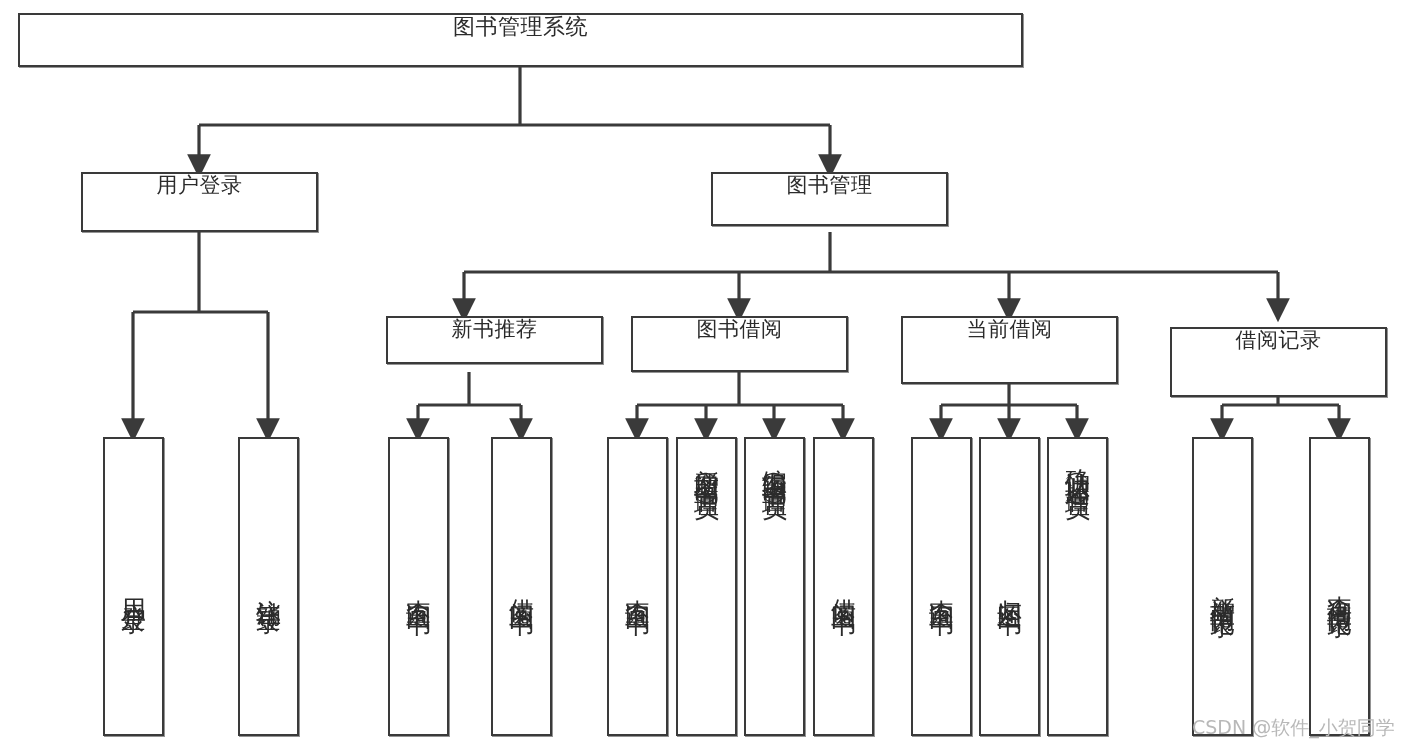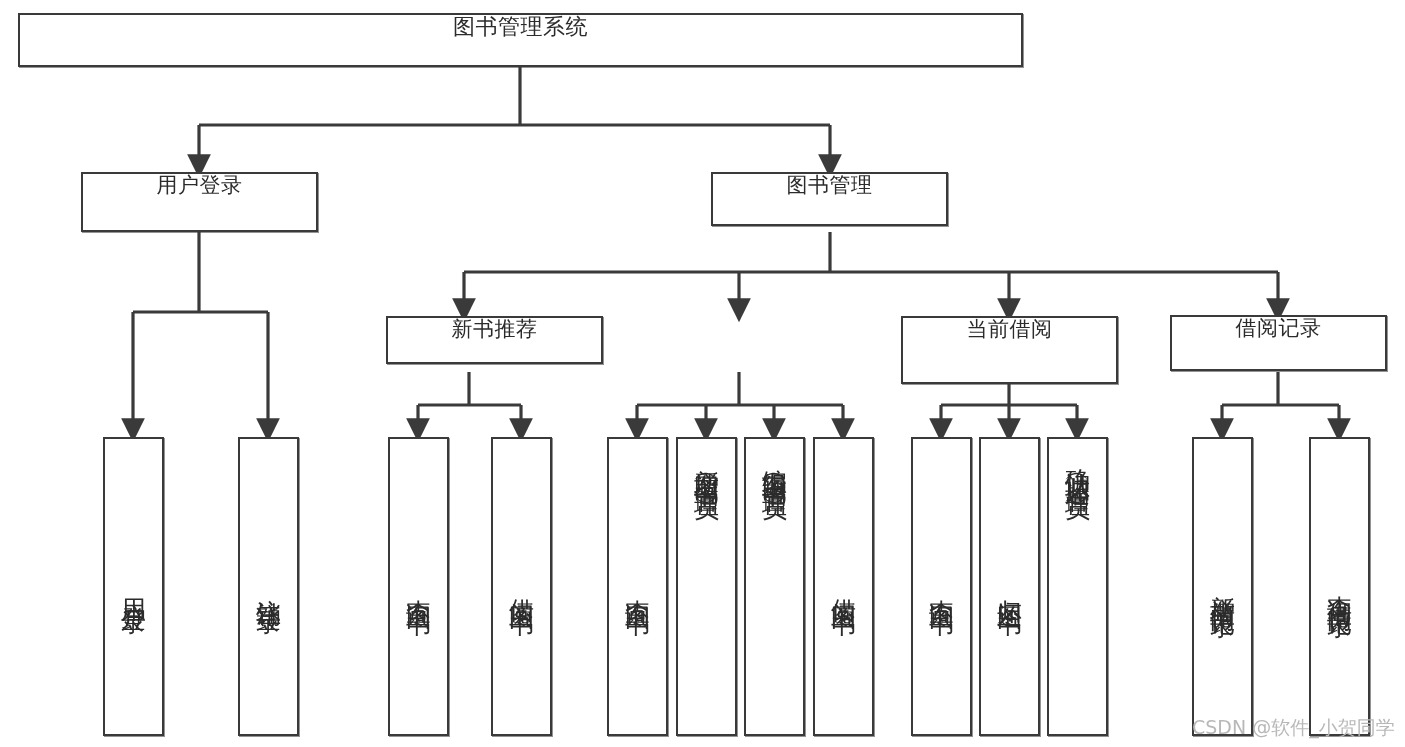--- a/index.html
+++ b/index.html
@@ -139,24 +139,27 @@
   <div class="node-box level-1" style="left:81px; top:172px; width:237px; height:60px;">
     <span class="node-label">用户登录</span>
   </div>
   <div class="node-box level-1" style="left:711px; top:172px; width:237px; height:54px;">
     <span class="node-label">图书管理</span>
   </div>
 
   <div class="node-box level-2" style="left:359px; top:316px; width:217px; height:48px;margin-left:27px;">
     <span class="node-label">新书推荐</span>
   </div>
+  <div class="node-box level-2" style="left:631px; top:316px; width:217px; height:56px;">
+    <span class="node-label">图书借阅</span>
+  </div>
   <div class="node-box level-2" style="left:901px; top:316px; width:217px; height:68px;">
     <span class="node-label">当前借阅</span>
   </div>
-  <div class="node-box level-2" style="left:1170px; top:315px; width:217px; height:56px;">
+  <div class="node-box level-2" style="left:1170px; top:327px; width:217px; height:70px;">
     <span class="node-label">借阅记录</span>
   </div>
 
   <div class="node-box leaf center-v" style="left:103px; top:437px; width:61px; height:299px;">
     <span class="node-label">用户登录</span>
   </div>
   <div class="node-box leaf center-v" style="left:238px; top:437px; width:61px; height:299px;">
     <span class="node-label">注销登录</span>
   </div>
 

